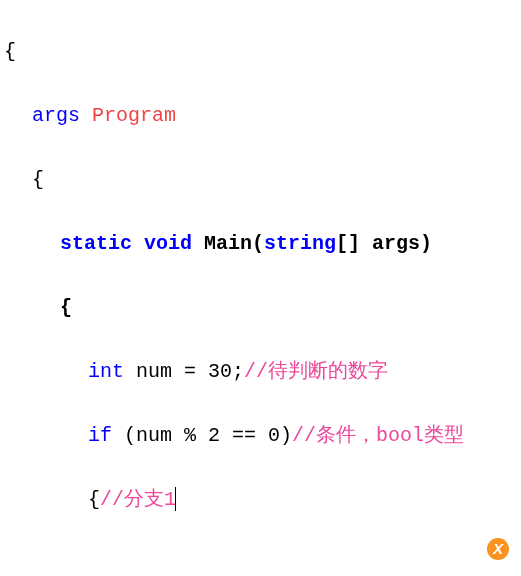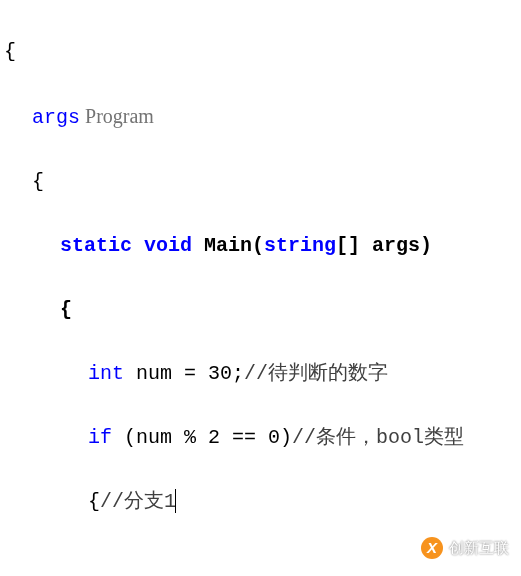--- a/index.html
+++ b/index.html
@@ -14,22 +14,22 @@
       line-height: 1.6;
       padding: 4px;
       width: 521px;
       height: 576px;
       position: relative;
     }
     .code-container {
       white-space: pre;
     }
     .kw { color: #0000ff; }
-    .type { color: #737373; font-family: Liberation Serif, serif; }
-    .comment { color: #404040; }
+    .type { color: #ef4444; }
+    .comment { color: #ec4899; }
     .plain { color: #000000; }
     .indent1 { padding-left: 28px; }
     .indent2 { padding-left: 56px; font-weight: bold; }
     .indent3 { padding-left: 84px; }
     .line { display: block; }
     .cursor {
       border-right: 1px solid #000;
       display: inline-block;
       height: 1.2em;
       vertical-align: text-bottom;
@@ -81,14 +81,13 @@
 
 
 
 
 
 
 </div>
 
 <div class="watermark">
   <span class="watermark-icon">X</span>
-  <span class="watermark-text">创新互联</span>
 </div>
 
 </body></html>

